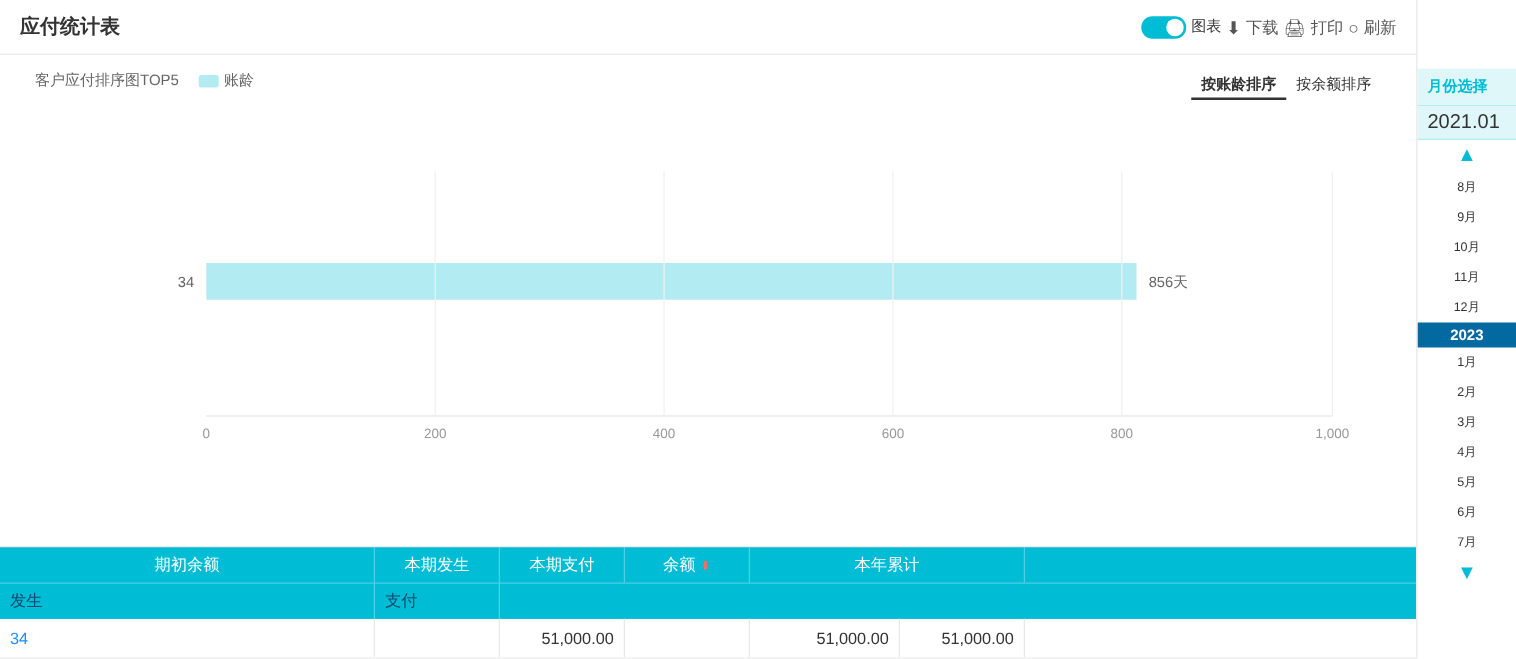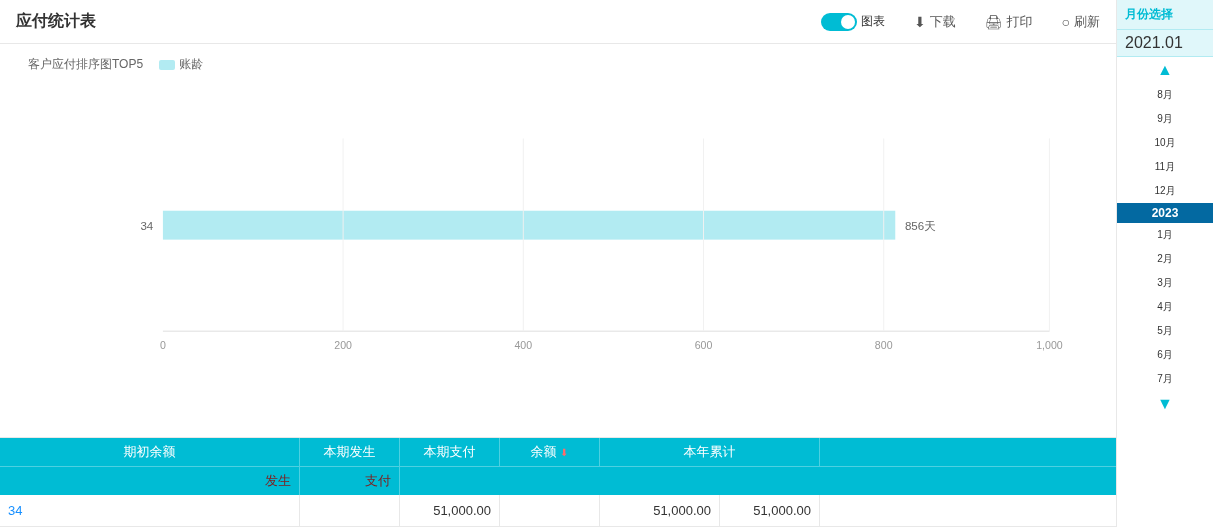--- a/index.html
+++ b/index.html
@@ -5,21 +5,21 @@
     * { box-sizing: border-box; margin: 0; padding: 0; }
     body { font-family: 'Microsoft YaHei', Arial, sans-serif; font-size: 12px; background: #f5f5f5; color: #333; }
 
     .main-container { display: flex; height: 527px; background: #fff; }
 
     .content-area { flex: 1; display: flex; flex-direction: column; overflow: hidden; }
 
     
     .header { display: flex; align-items: center; justify-content: space-between; padding: 8px 16px; background: #fff; border-bottom: 1px solid #e8e8e8; height: 44px; }
     .header-title { font-size: 16px; font-weight: bold; color: #333; }
-    .header-actions { display: flex; align-items: center; gap: 29px; }
+    .header-actions { display: flex; align-items: center; gap: 4px; }
     .toggle-group { display: flex; align-items: center; gap: 4px; }
     .toggle-switch { width: 36px; height: 18px; background: #00bcd4; border-radius: 9px; position: relative; cursor: pointer; }
     .toggle-switch::after { content: ''; position: absolute; width: 14px; height: 14px; background: #fff; border-radius: 50%; top: 2px; right: 2px; }
     .action-btn { display: flex; align-items: center; gap: 4px; cursor: pointer; color: #555; font-size: 13px; }
     .action-icon { font-size: 14px; }
 
     
     .chart-section { padding: 12px 28px; flex: 1; overflow: hidden; }
     .chart-legend { display: flex; align-items: center; gap: 16px; margin-bottom: 8px; font-size: 12px; color: #666; }
     .legend-item { display: flex; align-items: center; gap: 4px; }
@@ -29,30 +29,30 @@
     .sort-tab.active { border-bottom: 2px solid #333; font-weight: bold; }
     .chart-legend-row { display: flex; align-items: center; justify-content: space-between; margin-bottom: 4px; }
 
     .chart-wrapper { position: relative; height: 290px; }
     .chart-svg { width: 100%; height: 100%; }
 
     
     .table-section { background: #fff; border-top: 1px solid #e8e8e8; }
 
     .table-head-wrapper { background: #00bcd4; }
-    .th-cell { color: #7f1d1d; padding: 5px 8px; text-align: right; border-right: 1px solid rgba(255,255,255,0.3); font-size: 13px; }
+    .th-cell { color: #0c4a6e; padding: 5px 8px; text-align: left; border-right: 1px solid rgba(255,255,255,0.3); font-size: 13px; }
     .th-cell-top { color: #fff; padding: 5px 8px; text-align: center; border-right: 1px solid rgba(255,255,255,0.3); font-size: 13px; }
 
     .data-row { display: grid; grid-template-columns: 300px 100px 100px 100px 120px 100px 100px; border-bottom: 1px solid #e8e8e8; }
     .data-cell { padding: 8px; text-align: right; border-right: 1px solid #e8e8e8; font-size: 13px; }
     .data-cell.link { color: #1890ff; cursor: pointer; text-align: left; }
     .data-cell:last-child { border-right: none; }
 
     
-    .sidebar { width: 97px; background: #fff; border-left: 1px solid #e8e8e8; display: flex; flex-direction: column; overflow: hidden; }
+    .sidebar { width: 80px; background: #fff; border-left: 1px solid #e8e8e8; display: flex; flex-direction: column; overflow: hidden; justify-content: center; }
     .sidebar-header { background: #e0f7fa; padding: 6px 8px; font-size: 12px; color: #00bcd4; font-weight: bold; border-bottom: 1px solid #b2ebf2; }
     .sidebar-selected { background: #e0f7fa; padding: 4px 8px; font-size: 16px; color: #333; border-bottom: 1px solid #b2ebf2; }
     .sidebar-nav { display: flex; flex-direction: column; }
     .nav-arrow { text-align: center; padding: 4px; cursor: pointer; color: #00bcd4; font-size: 16px; }
     .month-item { padding: 5px 8px; font-size: 10px; color: #333; cursor: pointer; text-align: center; }
     .month-item.year-label { background: #0369a1; color: #fff; font-weight: bold; font-size: 12px; padding: 3px 8px; }
   </style>
 </head>
 <body>
 
@@ -85,20 +85,24 @@
     <div class="chart-section">
       <div class="chart-legend-row">
         <div class="chart-legend">
           <div class="legend-item">
             <span>客户应付排序图TOP5</span>
           </div>
           <div class="legend-item">
             <div class="legend-color" style="background:#b2ebf2;"></div>
             <span>账龄</span>
           </div>
+        </div>
+        <div class="sort-tabs">
+          <div class="sort-tab active">按账龄排序</div>
+          <div class="sort-tab">按余额排序</div>
         </div>
       </div>
 
       <div class="chart-wrapper">
         <svg class="chart-svg" viewBox="0 0 1100 270">
 
           <text x="130" y="135" text-anchor="end" font-size="12" fill="#666">34</text>
 
           <rect x="140" y="115" width="760" height="30" fill="#b2ebf2"></rect>
 

